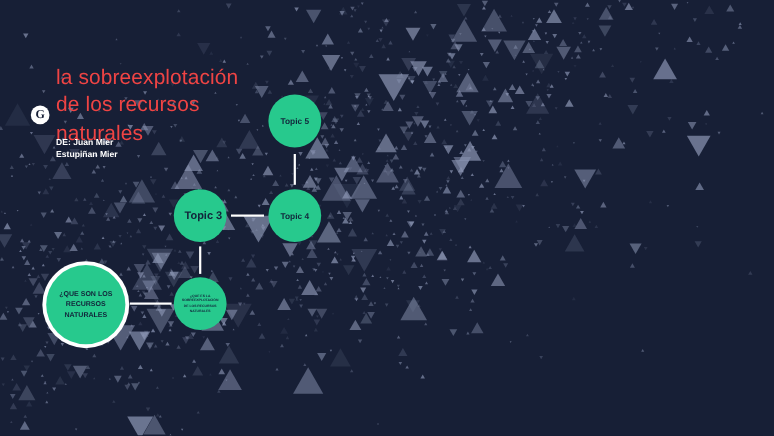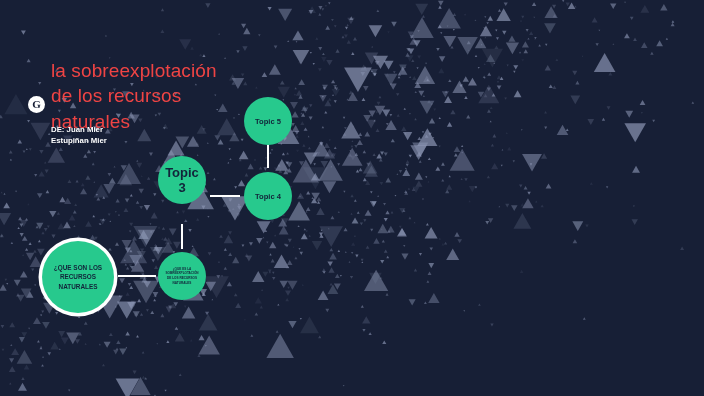--- a/index.html
+++ b/index.html
@@ -81,22 +81,22 @@
     text-align: center;
     color: #12243a;
     font-weight: bold;
     overflow: hidden;
   }
   .node.selected {
     box-shadow: 0 0 0 3.5px #ffffff;
   }
   .node .label { padding: 0 4px; }
 
-  .node-topic5 { left: 244px; top: 97px;  width: 48px; height: 48px; font-size: 7.6px; }
-  .node-topic3 { left: 158px; top: 156px; width: 48px; height: 48px; font-size: 13px; }
+  .node-topic5 { left: 244px; top: 86px;  width: 48px; height: 48px; font-size: 7.6px; }
+  .node-topic3 { left: 158px; top: 172px; width: 48px; height: 48px; font-size: 10px; justify-content: flex-end; }
   .node-topic4 { left: 244px; top: 172px; width: 48px; height: 48px; font-size: 7.6px; justify-content: center; }
   .node-rec    { left: 42px;  top: 241px; width: 72px; height: 72px; font-size: 6.4px; line-height: 1.45; }
   .node-sob    { left: 158px; top: 252px; width: 48px; height: 48px; font-size: 3.1px; line-height: 1.5; }
 
   .node-rec .label  { padding: 0 9px; }
   .node-sob .label  { padding: 0 5px; }
 </style>
 </head>
 <body>
 

